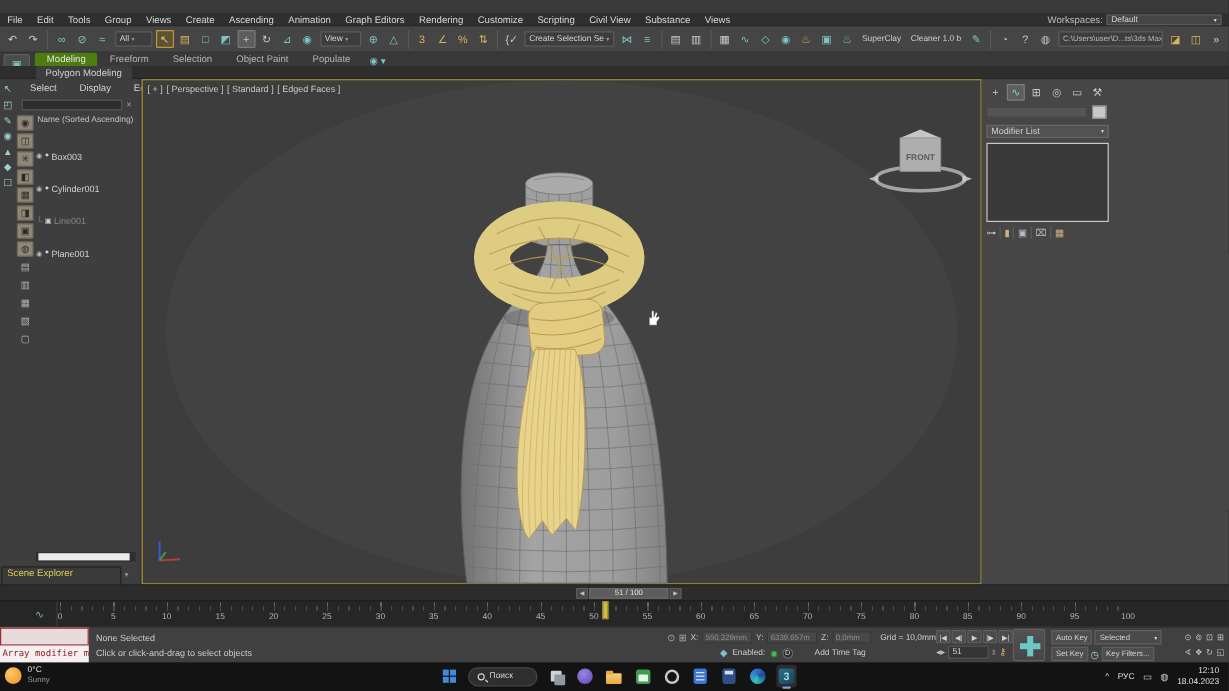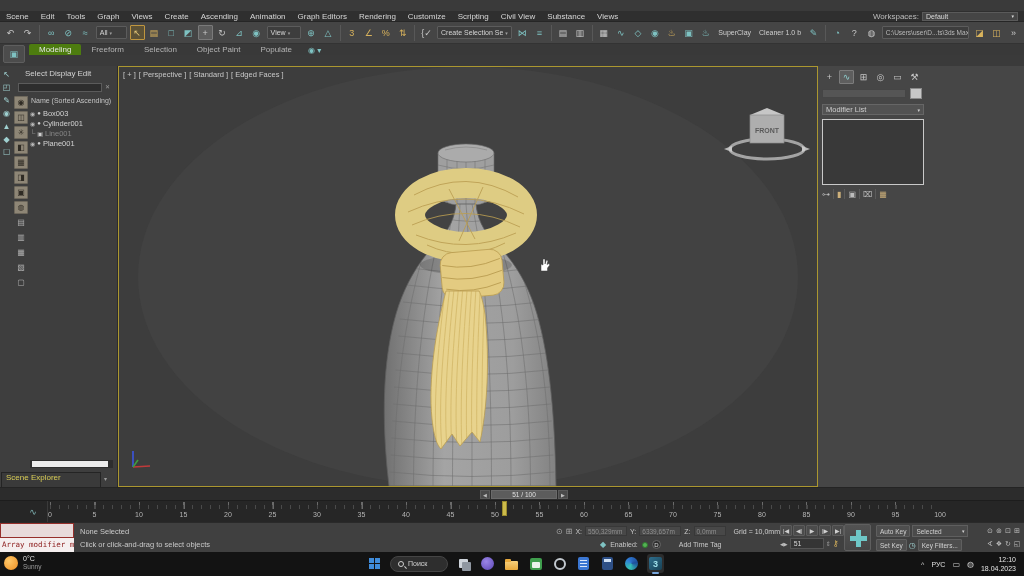--- a/index.html
+++ b/index.html
@@ -37,27 +37,27 @@
   .ribbon1 { left:0; top:44px; width:1024px; height:11px; background:#393939; display:flex; align-items:flex-end; }
   .ribbon2 { left:0; top:55px; width:1024px; height:11px; background:#2e2e2e; display:flex; align-items:center; border-bottom:1px solid #262626; }
   .rib-minbtn { width:22px; height:18px; margin:1px 4px 0 3px; background:#4c4c4c; border:1px solid #5e5e5e; border-radius:2px; display:flex; align-items:center; justify-content:center; color:#7ec2c2; font-size:9px; align-self:flex-start; }
   .rib-tab { font-size:8px; color:#b4b4b4; padding:1px 10px; height:11px; line-height:10px; }
   .rib-tab.active { background:#4d7c0f; color:#e4e4e4; border-radius:2px 2px 0 0; }
   .rib-more { color:#7ec2c2; font-size:8px; margin-left:6px; }
   .rib-subtab { margin-left:30px; background:#3d3d3d; color:#cfcfcf; font-size:8px; padding:1px 8px; border-radius:2px 2px 0 0; height:11px; line-height:10px; }
 
   
   .left-panel { left:0; top:66px; width:118px; height:421px; background:#3e3e3e; border-right:1px solid #2c2c2c; }
-  .se-menus { position:absolute; left:25px; top:3px; display:flex; gap:2px; font-size:8px; color:#d2d2d2; }
+  .se-menus { position:absolute; left:25px; top:3px; display:flex; gap:19px; font-size:8px; color:#d2d2d2; }
   .se-search { position:absolute; left:18px; top:17px; width:84px; height:9px; background:#2d2d2d; border:1px solid #5b5b5b; }
   .se-search-x { position:absolute; left:105px; top:17px; font-size:6px; color:#9a9a9a; }
   .se-header { position:absolute; left:31px; top:31px; font-size:7px; color:#c3c3c3; white-space:nowrap; }
   .se-hdr-cell { position:absolute; left:18px; top:30px; width:10px; height:9px; background:#4a4a4a; border:1px solid #5a5a5a; }
   .se-tree { position:absolute; left:30px; top:42px; width:84px; }
-  .se-row { display:flex; align-items:center; height:10px; font-size:7.5px; color:#d2d2d2; gap:2px; white-space:nowrap; }
+  .se-row { display:flex; align-items:center; height:10px; font-size:7.5px; color:#d2d2d2; gap:2px; white-space:nowrap;margin-top:17px; }
   .se-row.dim { color:#848484; }
   .se-row .eye { font-size:6px; color:#b9b9b9; }
   .se-row .dot { font-size:6px; color:#cfcfcf; }
   .se-strip-outer { position:absolute; left:0px; top:4px; width:13px; display:flex; flex-direction:column; gap:4px; align-items:center; }
   .se-strip-outer .so-ic { font-size:8px; color:#9fd0d0; }
   .se-strip { position:absolute; left:14px; top:30px; width:15px; display:flex; flex-direction:column; gap:2px; }
   .se-filter { width:14px; height:13px; background:#8e8676; border:1px solid #6e685c; border-radius:1px; display:flex; align-items:center; justify-content:center; font-size:8px; color:#2f2b24; }
   .se-tool { width:14px; height:13px; display:flex; align-items:center; justify-content:center; font-size:8px; color:#b0b0b0; }
   .se-hscroll { position:absolute; left:30px; top:394px; width:83px; height:8px; background:#2e2e2e; }
   .se-hscroll .thumb { position:absolute; left:2px; top:1px; width:76px; height:6px; background:#ececec; }
@@ -168,24 +168,24 @@
   .clock-date { font-size:7px; color:#e3e3e3; }
 </style>
 </head>
 <body>
 
 <div id="app">
 
 
   <div class="abs menubar">
     <div id="menu-items" style="display:flex">
-        <div class="menu-item">Scene</div>
+        <div class="menu-item">File</div>
         <div class="menu-item">Edit</div>
         <div class="menu-item">Tools</div>
-        <div class="menu-item">Graph</div>
+        <div class="menu-item">Group</div>
         <div class="menu-item">Views</div>
         <div class="menu-item">Create</div>
         <div class="menu-item">Ascending</div>
         <div class="menu-item">Animation</div>
         <div class="menu-item">Graph Editors</div>
         <div class="menu-item">Rendering</div>
         <div class="menu-item">Customize</div>
         <div class="menu-item">Scripting</div>
         <div class="menu-item">Civil View</div>
         <div class="menu-item">Substance</div>
@@ -267,20 +267,23 @@
   <div class="abs ribbon1">
     <div class="rib-minbtn">▣</div>
     <div id="ribbon-tabs" style="display:flex;align-items:flex-end">
         <div class="rib-tab active">Modeling</div>
         <div class="rib-tab">Freeform</div>
         <div class="rib-tab">Selection</div>
         <div class="rib-tab">Object Paint</div>
         <div class="rib-tab">Populate</div>
       </div>
     <div class="rib-more">◉ ▾</div>
+  </div>
+  <div class="abs ribbon2">
+    <div class="rib-subtab">Polygon Modeling</div>
   </div>
 
   <div class="abs left-panel">
     <div class="se-strip-outer" id="se-outer">
         <div class="so-ic">↖</div>
         <div class="so-ic">◰</div>
         <div class="so-ic">✎</div>
         <div class="so-ic">◉</div>
         <div class="so-ic">▲</div>
         <div class="so-ic">◆</div>

